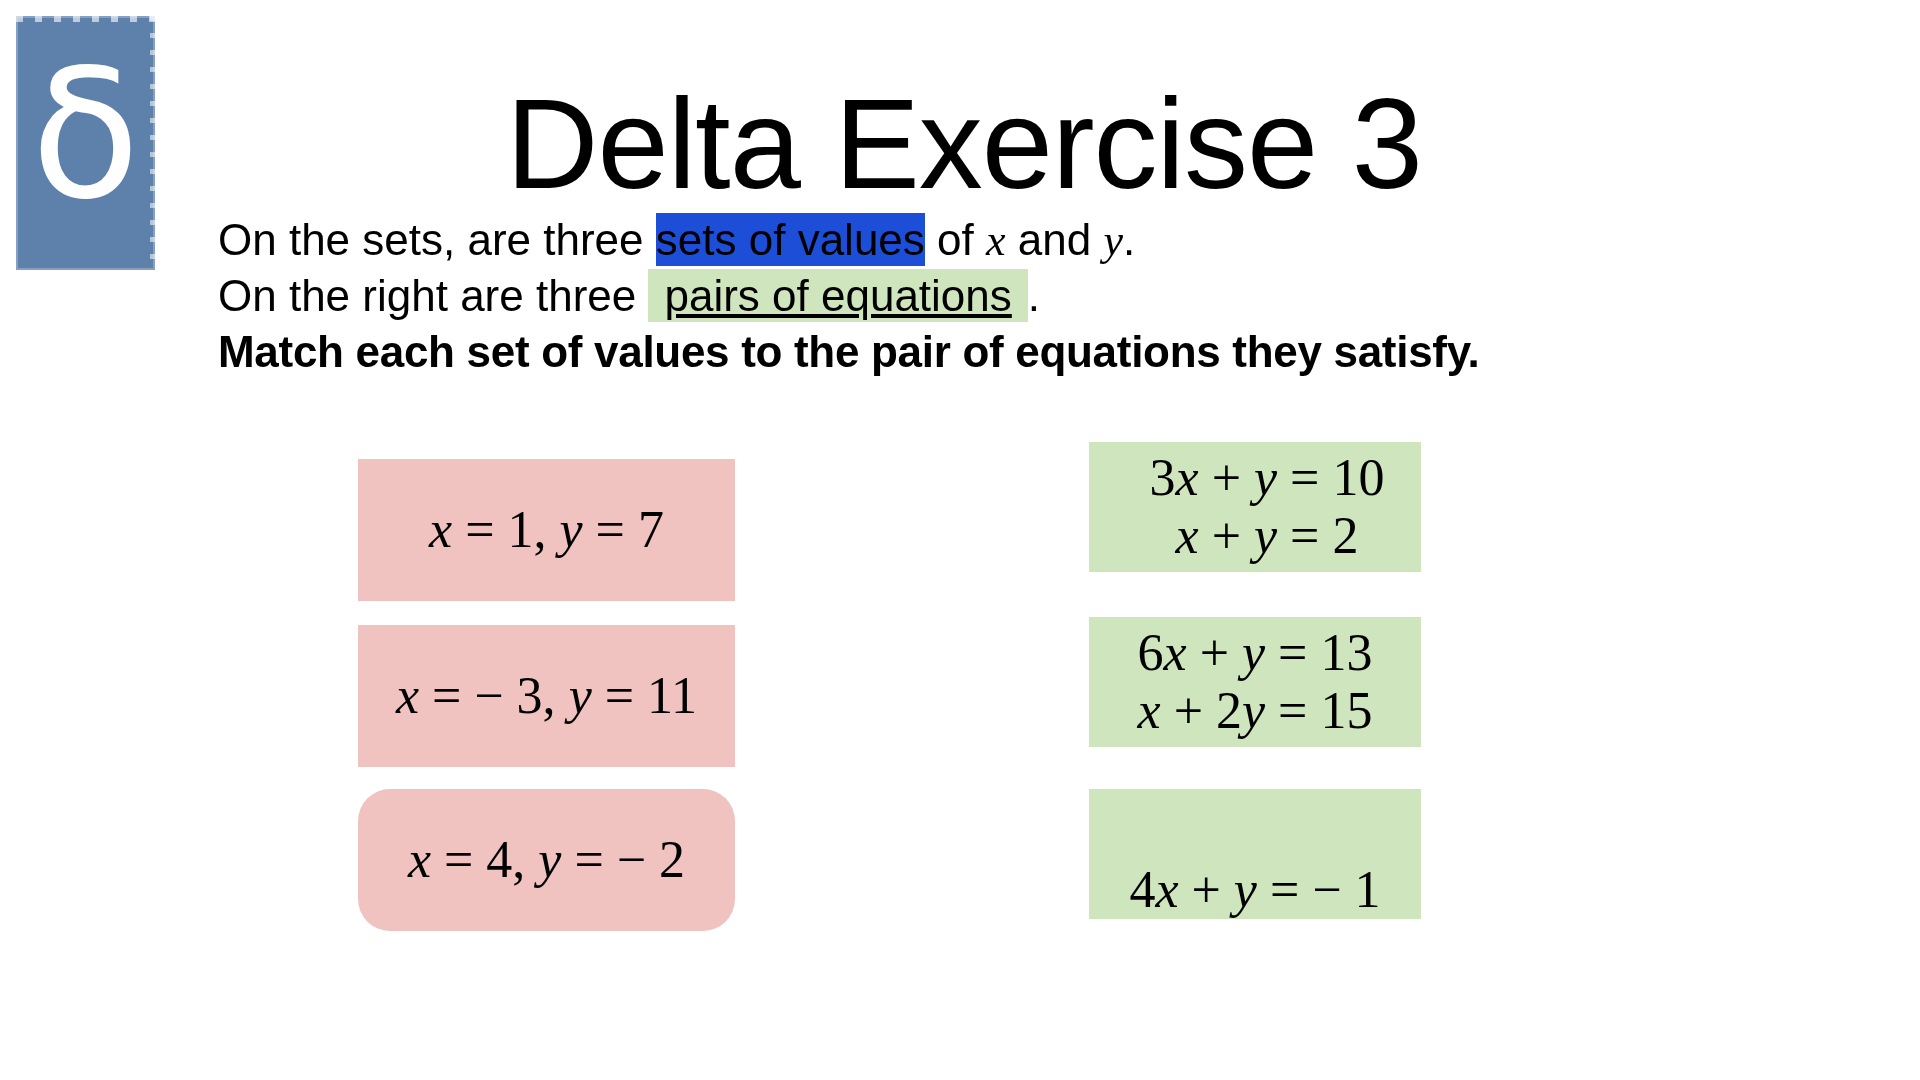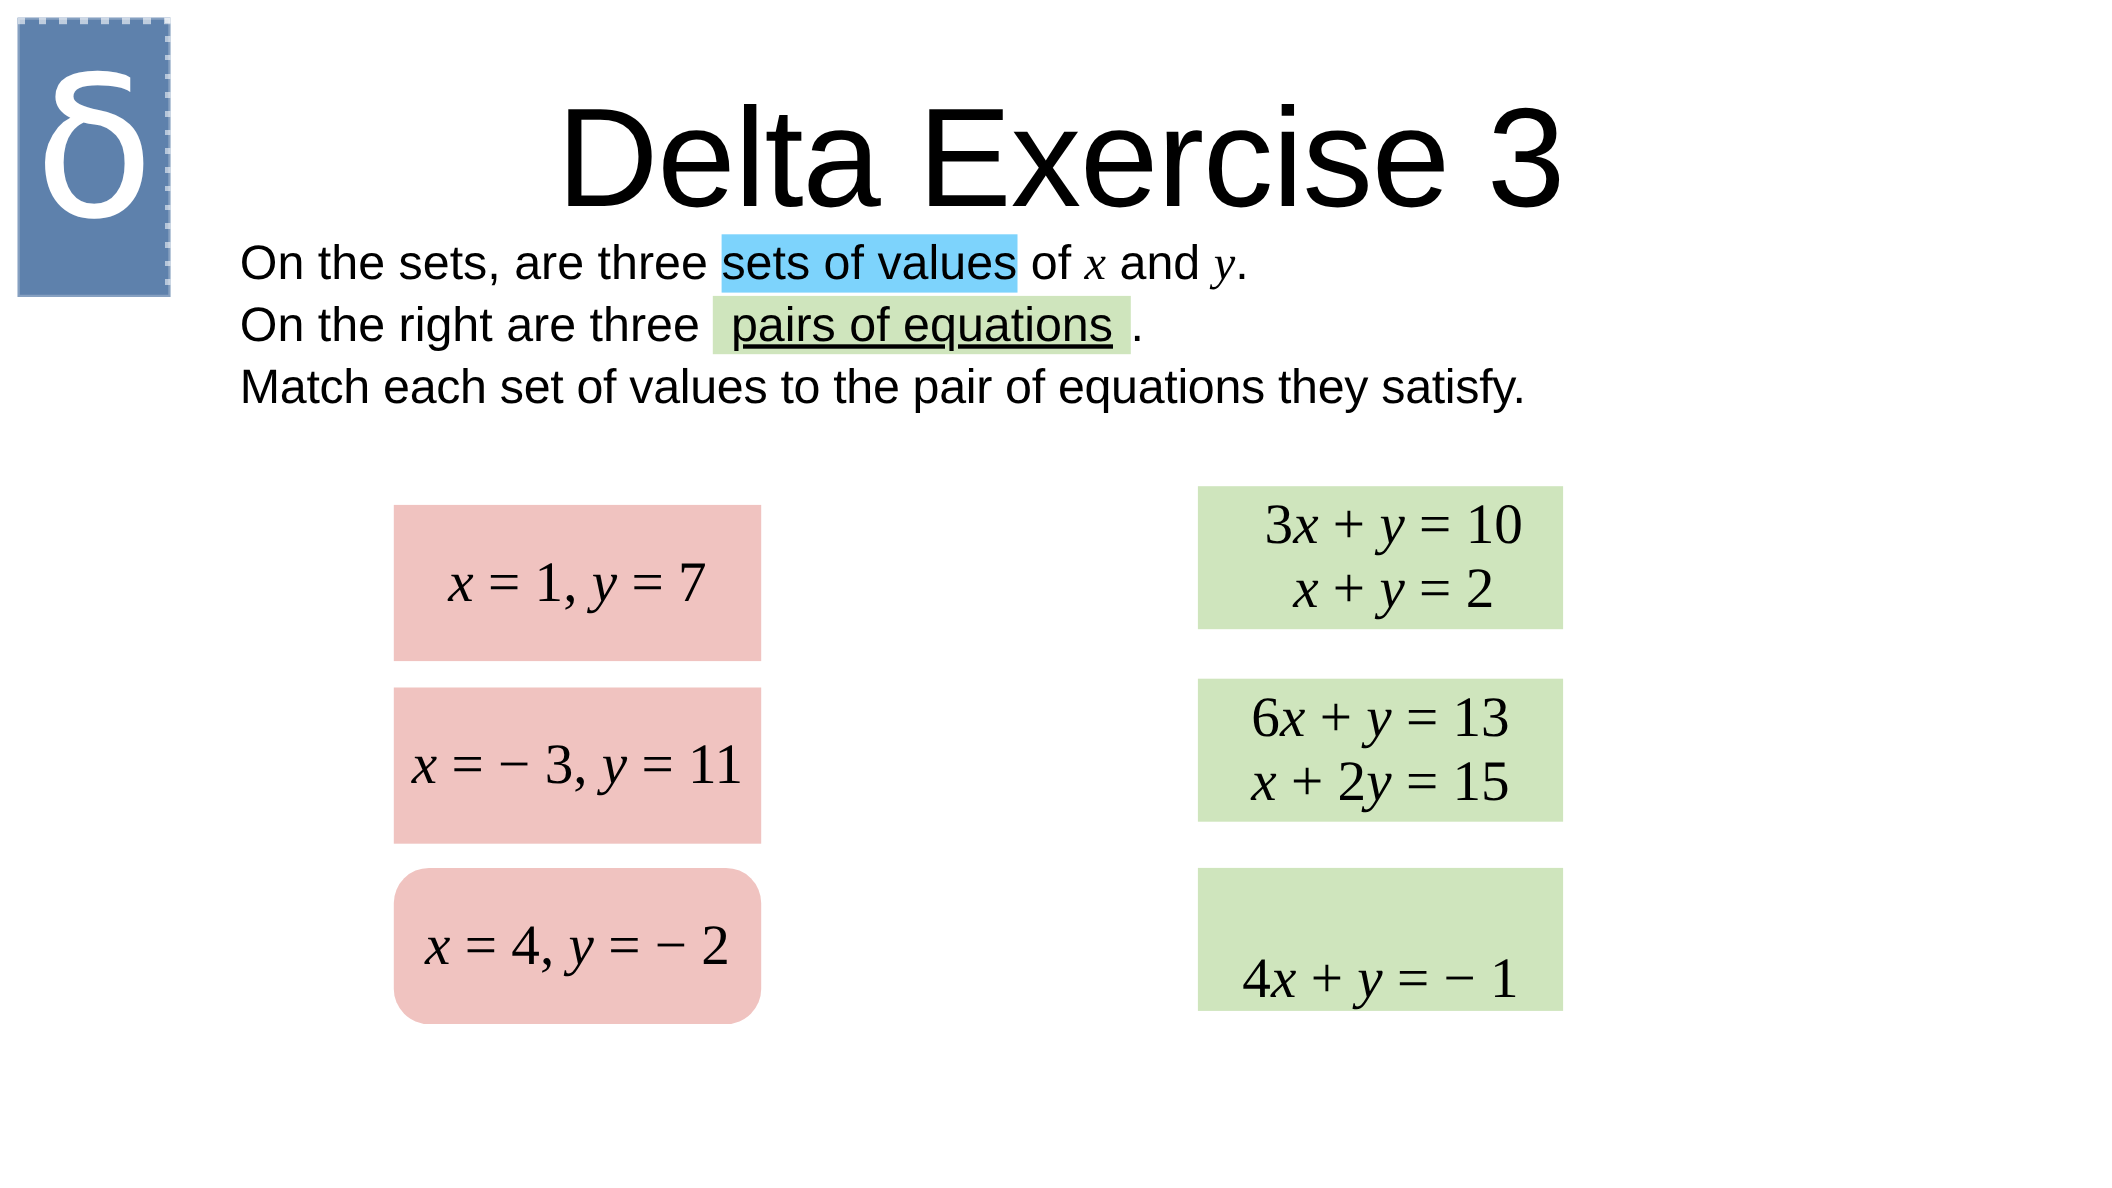--- a/index.html
+++ b/index.html
@@ -21,30 +21,30 @@
     color:#ffffff; font-family:"DejaVu Sans", sans-serif; font-size:178px; line-height:1;
     font-weight:normal;
   }
   .title {
     position:absolute; left:0; width:1920px; top:80px; text-align:center;
     font-size:128px; line-height:1; font-weight:normal; letter-spacing:-1px;
     padding-left:8px; box-sizing:border-box;
   }
   .instructions { position:absolute; left:218px; top:212px; font-size:44px; line-height:56px; }
   .instr-line { white-space:nowrap; height:56px; }
-  .hl-red { background:#7dd3fc; padding:2px 0; }
+  .hl-red { background:#1d4ed8; padding:2px 0; }
   .hl-green { background:#cfe5bd; padding:2px 16px;text-decoration:underline; }
   .math-var { font-family:"Liberation Serif", serif; font-style:italic; }
-  .bold-line { font-weight:normal; font-size:44px; letter-spacing:-0.3px; }
+  .bold-line { font-weight:bold; font-size:44px; letter-spacing:-0.3px; }
   .card {
     position:absolute; display:flex; flex-direction:column; align-items:center; justify-content:center;
     font-family:"Liberation Serif", serif; font-size:52px; line-height:58px; color:#000;
     box-sizing:border-box;
   }
-  .card.red { background:#f0c3c0; left:358px; width:334px; height:142px; }
+  .card.red { background:#f0c3c0; left:358px; width:377px; height:142px; }
   .card.green { background:#cfe5bd; left:1089px; width:332px; height:130px; }
   .eq { white-space:nowrap; }
   .eq i { font-style:italic; }
 </style>
 </head>
 <body>
 
 <div class="logo">
   <div class="logo-edge-top"></div>
   <div class="logo-edge-right"></div>

